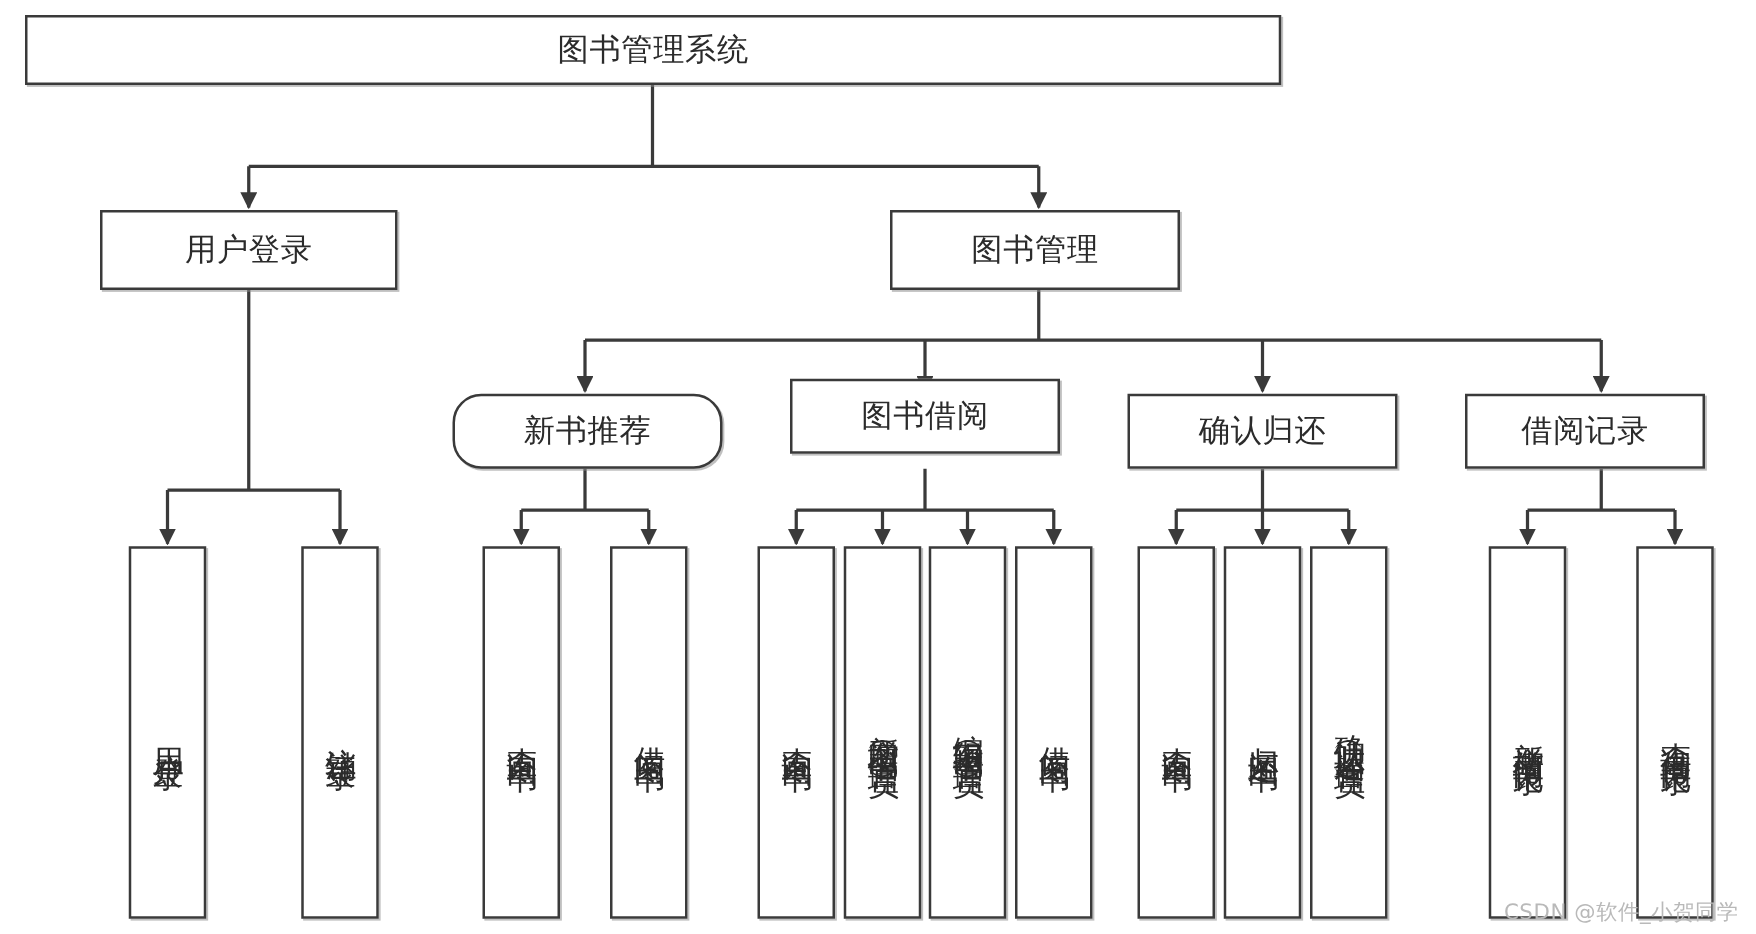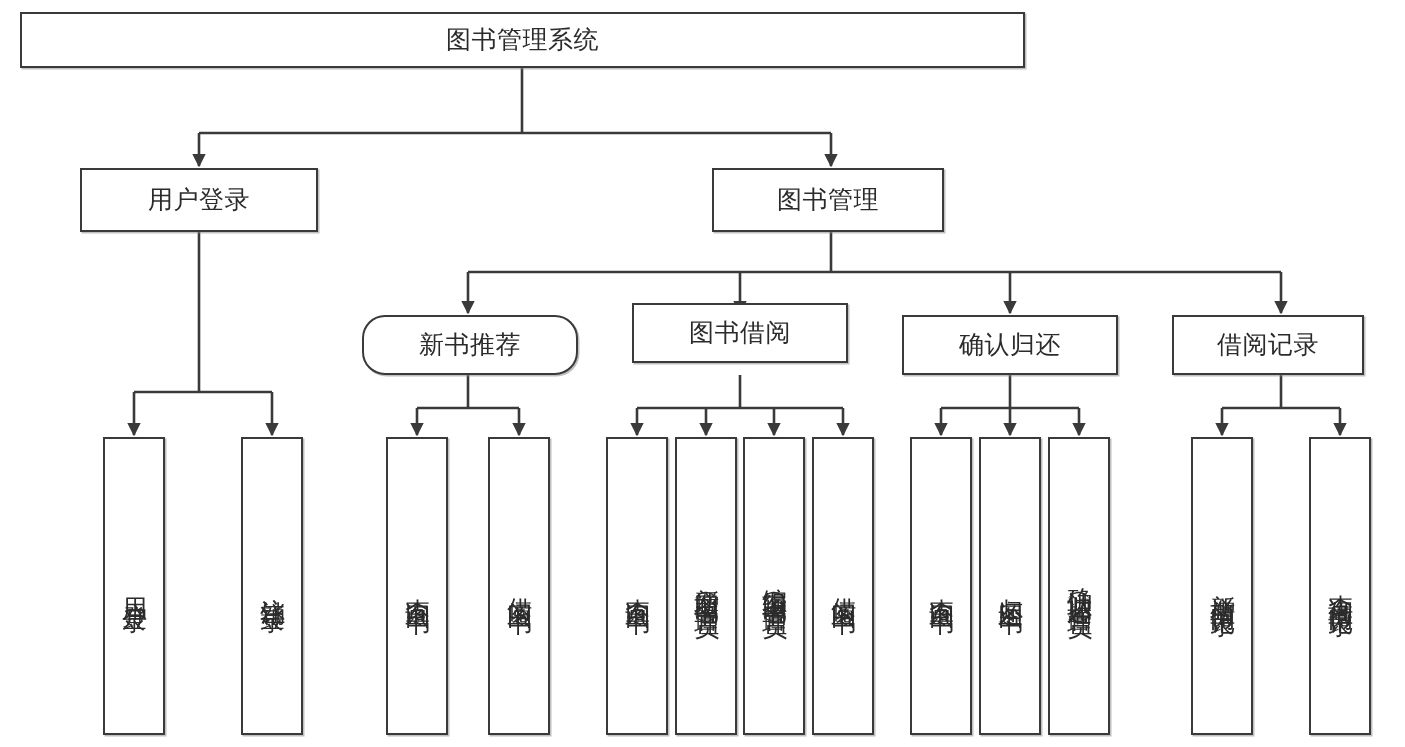--- a/index.html
+++ b/index.html
@@ -186,14 +186,15 @@
     <span class="label-v">确认归还（管理员）</span>
   </div>
 
   <div class="node leaf" style="left:1191px; top:437px; width:62px; height:298px;">
     <span class="label-v">新增借阅记录</span>
   </div>
   <div class="node leaf" style="left:1309px; top:437px; width:62px; height:298px;">
     <span class="label-v">查询借阅记录</span>
   </div>
 
+  <div class="watermark">CSDN @软件_小贺同学</div>
 
 </div>
 
 </body></html>

